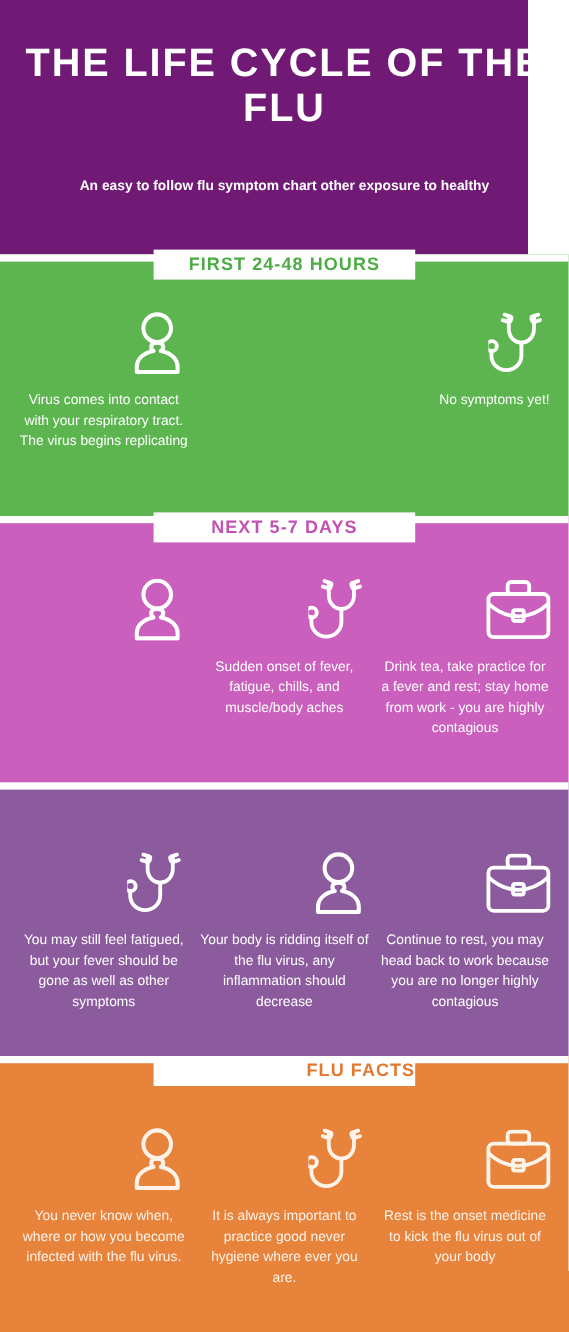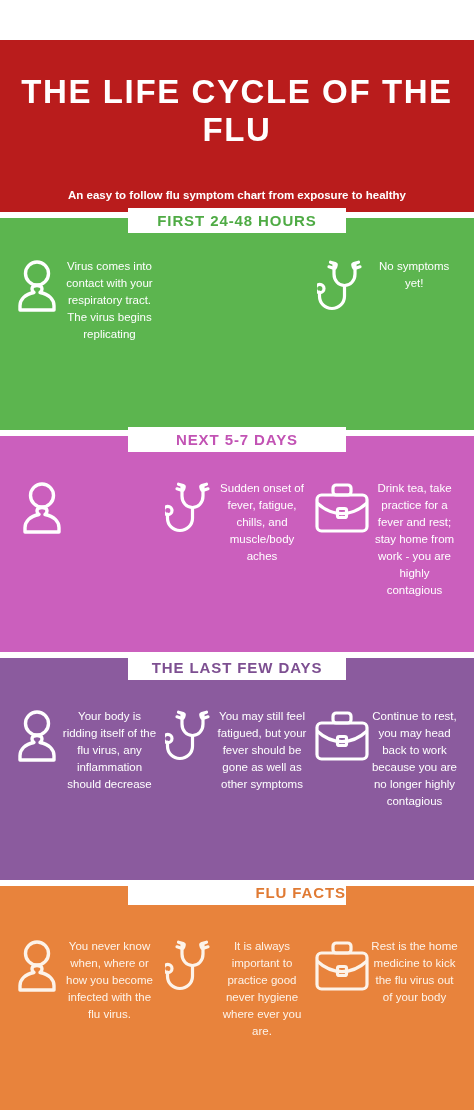--- a/index.html
+++ b/index.html
@@ -18,25 +18,24 @@
     margin: 0;
     overflow: hidden;
     background: #ffffff;
   }
 
   
   .header {
     position: absolute;
     left: 0;
     top: 0;
-    width: 474px;
+    width: 440px;
     height: 212px;
-    background: #b91c1c;
-    box-sizing: border-box;
-    margin-top: 40px;
+    background: #701a75;
+    box-sizing: border-box;
   }
   .header-title {
     position: absolute;
     left: 0;
     top: 33px;
     width: 474px;
     text-align: center;
     color: #ffffff;
     font-weight: bold;
     font-size: 33px;
@@ -107,22 +106,22 @@
     left: 0;
     width: 474px;
     display: flex;
     justify-content: space-between;
     padding: 0 14px;
     box-sizing: border-box;
   }
   .col {
     width: 145px;
     display: flex;
-    flex-direction: row;
-    align-items: flex-start;
+    flex-direction: column;
+    align-items: flex-end;
   }
   .icon-wrap {
     width: 56px;
     height: 56px;
     display: flex;
     align-items: center;
     justify-content: center;
     margin-bottom: 12px;
   }
   .icon-wrap svg { display: block; }
@@ -135,21 +134,21 @@
   }
   .col-text-orange { color: #fdf3e9; }
 </style>
 </head>
 <body>
 
 <div id="infographic">
 
   <div class="header">
     <div class="header-title">THE LIFE CYCLE OF THE FLU</div>
-    <div class="header-subtitle">An easy to follow flu symptom chart from exposure to healthy</div>
+    <div class="header-subtitle">An easy to follow flu symptom chart other exposure to healthy</div>
   </div>
 
   <div class="band band-green" style="top:212px;height:218px;"></div>
   <div class="band-rule" style="top:212px;"></div>
   <div class="banner banner-green" style="top:208px;">FIRST 24-48 HOURS</div>
 
   <div class="cols" style="top:258px;">
     <div class="col">
       <div class="icon-wrap">
         <svg width="46" height="52" viewBox="0 0 46 52" fill="none" stroke="#ffffff" stroke-width="3.4">
@@ -206,43 +205,42 @@
           <path d="M2 20c7.8 7.2 15.4 10.6 25 10.6S44.2 27.2 52 20"></path>
           <rect x="22.5" y="25.5" width="9" height="9" rx="1.8"></rect>
         </svg>
       </div>
       <div class="col-text">Drink tea, take practice for a fever and rest; stay home from work - you are highly contagious</div>
     </div>
   </div>
 
   <div class="band band-purple" style="top:652px;height:228px;"></div>
   <div class="band-rule" style="top:652px;"></div>
-  <div class="banner banner-purple" style="top:655px;">THE LAST FEW DAYS</div>
 
   <div class="cols" style="top:708px;">
     <div class="col">
       <div class="icon-wrap">
+        <svg width="50" height="54" viewBox="0 0 50 54" fill="none" stroke="#ffffff" stroke-width="3.2" stroke-linecap="round" stroke-linejoin="round">
+          <path d="M17 5.5v9.5c0 6.6 4.6 11.5 10.5 11.5S38 21.6 38 15V5.5"></path>
+          <path d="M13.5 3.2l4.6 1.4a1.6 1.6 0 011 2l-.5 1.6a1.6 1.6 0 01-2 1l-4.6-1.4"></path>
+          <path d="M41.5 3.2l-4.6 1.4a1.6 1.6 0 00-1 2l.5 1.6a1.6 1.6 0 002 1l4.6-1.4"></path>
+          <path d="M27.5 26.5v10.8c0 6.8-5.6 12.2-12.6 12.2S2.5 44.1 2.5 37.3v-4.1"></path>
+          <circle cx="2.8" cy="29.5" r="4.2"></circle>
+        </svg>
+      </div>
+      <div class="col-text">You may still feel fatigued, but your fever should be gone as well as other symptoms</div>
+    </div>
+    <div class="col">
+      <div class="icon-wrap">
         <svg width="46" height="52" viewBox="0 0 46 52" fill="none" stroke="#ffffff" stroke-width="3.4">
           <circle cx="23" cy="13.5" r="11.5"></circle>
           <path d="M23 25.5c-3 0-5 1.4-5 3.6 0 2.2 2 3.4 2 3.4 -9 1.6-14 7-14 13.2V50h34v-4.3c0-6.2-5-11.6-14-13.2 0 0 2-1.2 2-3.4 0-2.2-2-3.6-5-3.6z" stroke-linejoin="round"></path>
         </svg>
       </div>
       <div class="col-text">Your body is ridding itself of the flu virus, any inflammation should decrease</div>
-    </div>
-    <div class="col">
-      <div class="icon-wrap">
-        <svg width="50" height="54" viewBox="0 0 50 54" fill="none" stroke="#ffffff" stroke-width="3.2" stroke-linecap="round" stroke-linejoin="round">
-          <path d="M17 5.5v9.5c0 6.6 4.6 11.5 10.5 11.5S38 21.6 38 15V5.5"></path>
-          <path d="M13.5 3.2l4.6 1.4a1.6 1.6 0 011 2l-.5 1.6a1.6 1.6 0 01-2 1l-4.6-1.4"></path>
-          <path d="M41.5 3.2l-4.6 1.4a1.6 1.6 0 00-1 2l.5 1.6a1.6 1.6 0 002 1l4.6-1.4"></path>
-          <path d="M27.5 26.5v10.8c0 6.8-5.6 12.2-12.6 12.2S2.5 44.1 2.5 37.3v-4.1"></path>
-          <circle cx="2.8" cy="29.5" r="4.2"></circle>
-        </svg>
-      </div>
-      <div class="col-text">You may still feel fatigued, but your fever should be gone as well as other symptoms</div>
     </div>
     <div class="col">
       <div class="icon-wrap">
         <svg width="54" height="50" viewBox="0 0 54 50" fill="none" stroke="#ffffff" stroke-width="3.2" stroke-linejoin="round">
           <rect x="18" y="2" width="18" height="10" rx="3.2"></rect>
           <rect x="2" y="12" width="50" height="36" rx="4.5"></rect>
           <path d="M2 20c7.8 7.2 15.4 10.6 25 10.6S44.2 27.2 52 20"></path>
           <rect x="22.5" y="25.5" width="9" height="9" rx="1.8"></rect>
         </svg>
       </div>
@@ -278,17 +276,17 @@
     </div>
     <div class="col">
       <div class="icon-wrap">
         <svg width="54" height="50" viewBox="0 0 54 50" fill="none" stroke="#fdf3e9" stroke-width="3.2" stroke-linejoin="round">
           <rect x="18" y="2" width="18" height="10" rx="3.2"></rect>
           <rect x="2" y="12" width="50" height="36" rx="4.5"></rect>
           <path d="M2 20c7.8 7.2 15.4 10.6 25 10.6S44.2 27.2 52 20"></path>
           <rect x="22.5" y="25.5" width="9" height="9" rx="1.8"></rect>
         </svg>
       </div>
-      <div class="col-text col-text-orange">Rest is the home medicine to kick the flu virus out of your body</div>
+      <div class="col-text col-text-orange">Rest is the onset medicine to kick the flu virus out of your body</div>
     </div>
   </div>
 
 </div>
 
 </body></html>

